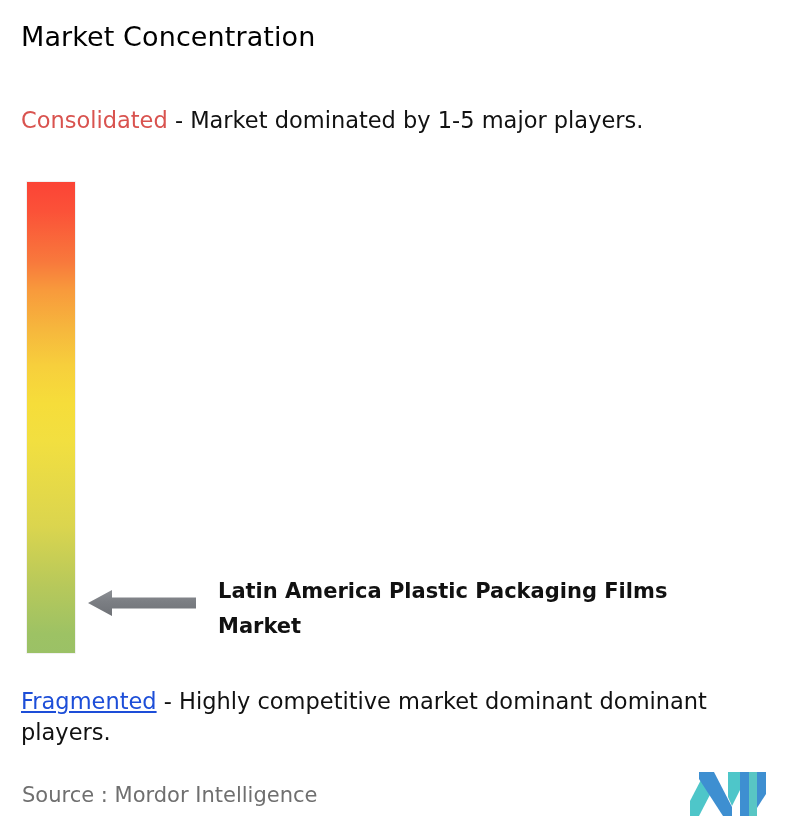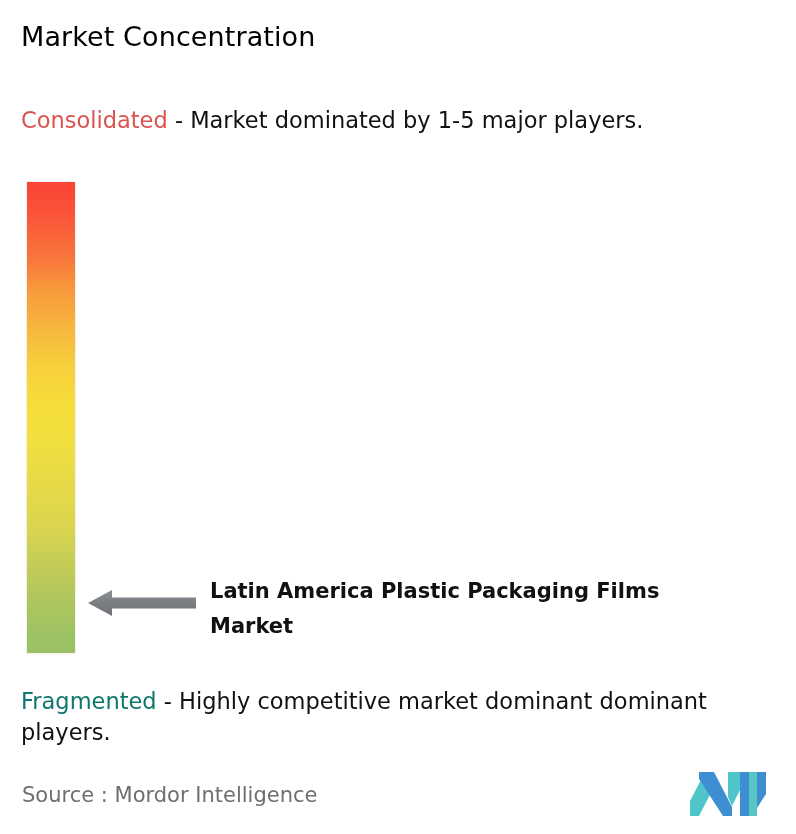--- a/index.html
+++ b/index.html
@@ -51,21 +51,22 @@
     position: absolute;
     left: 21px;
     top: 686px;
     width: 768px;
     font-size: 22.5px;
     line-height: 31px;
     color: #111111;
     font-weight: 400;
   }
   #fragmented-caption .kw {
-    color: #0f766e;
+    color: #1d4ed8;
+    text-decoration: underline;
   }
 
   
   #scale-bar {
     position: absolute;
     left: 27px;
     top: 182px;
     width: 48px;
     height: 471px;
     background: linear-gradient(
@@ -97,21 +98,21 @@
   #pointer-arrow {
     position: absolute;
     left: 0;
     top: 14px;
     width: 108px;
     height: 26px;
     display: block;
   }
   #pointer-label {
     position: absolute;
-    left: 122px;
+    left: 130px;
     top: -2px;
     width: 470px;
     font-size: 21px;
     line-height: 35px;
     font-weight: 700;
     color: #111111;
   }
 
   
   #source-note {

